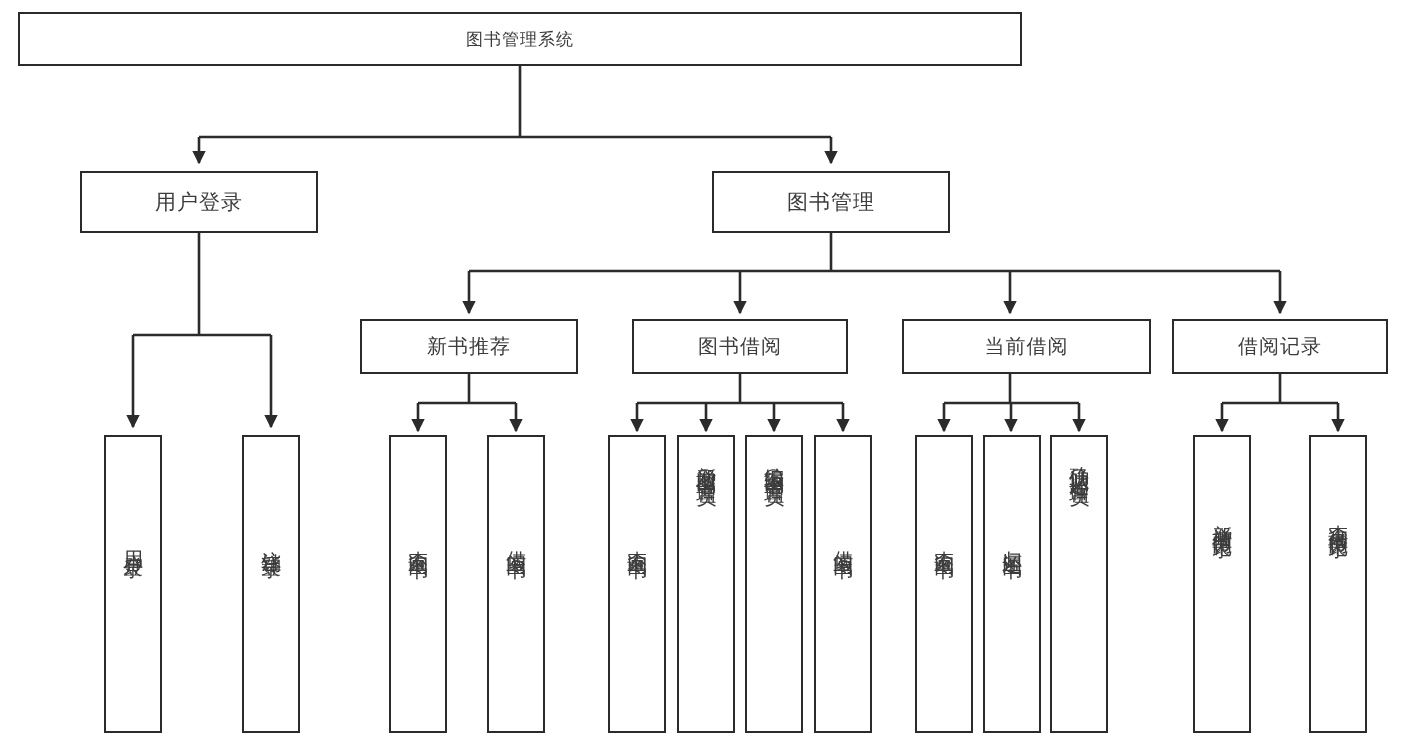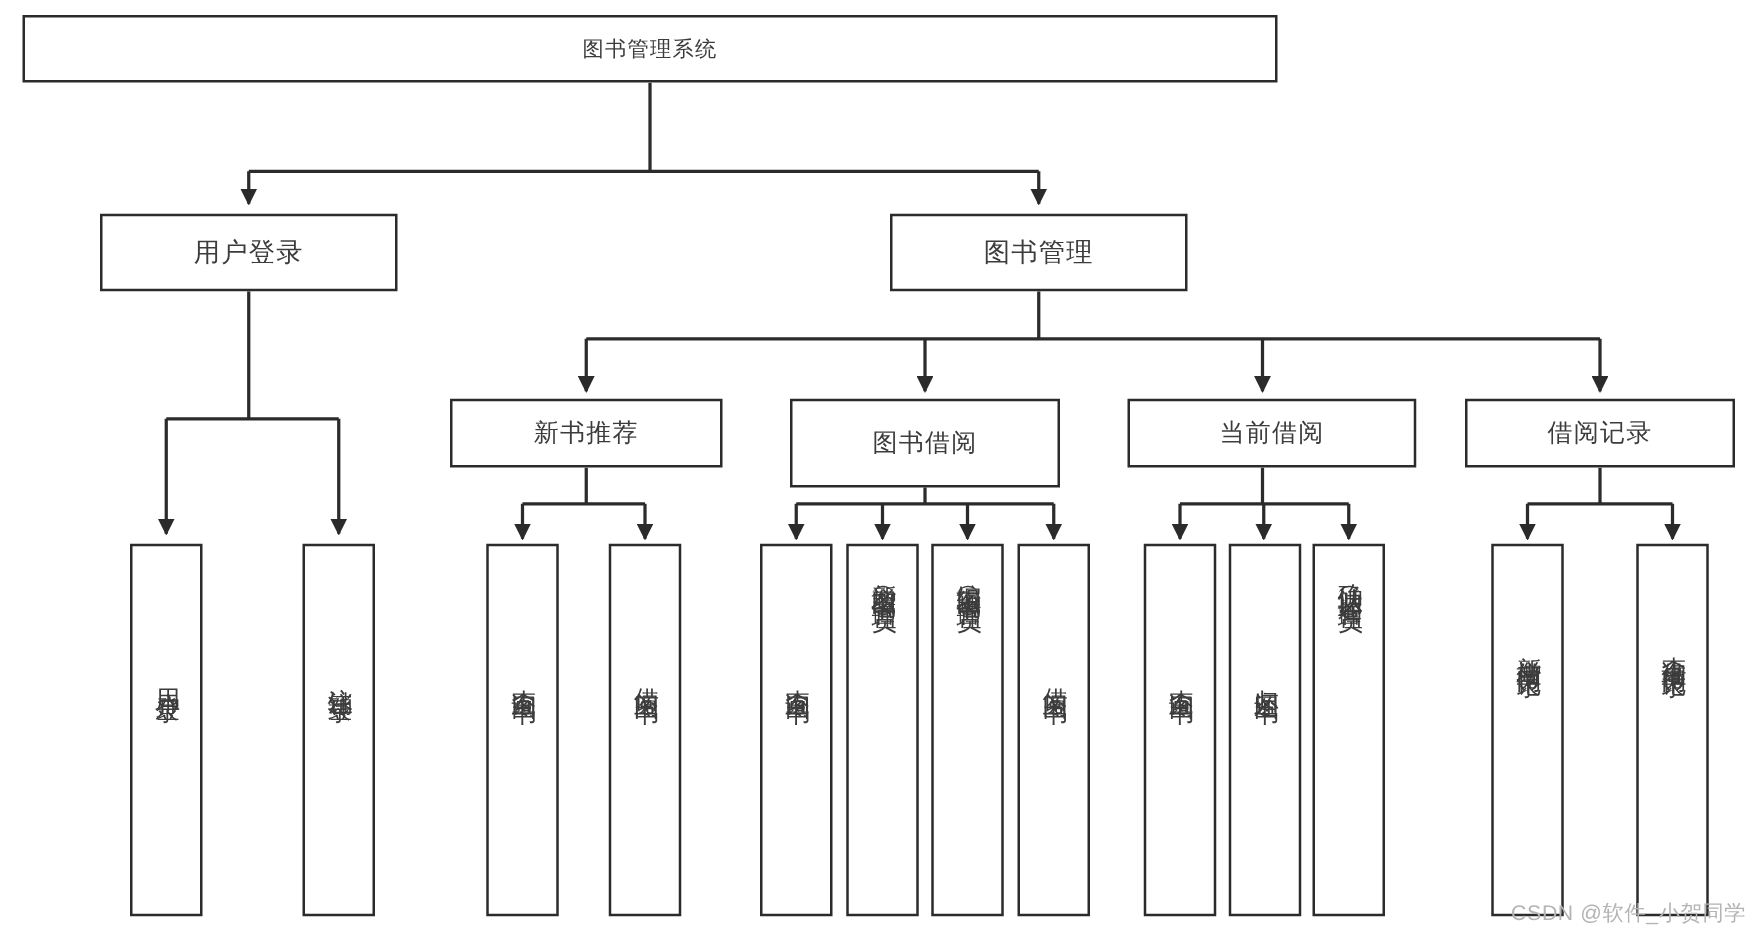--- a/index.html
+++ b/index.html
@@ -143,24 +143,24 @@
   <div class="node level1" style="left:80px; top:171px; width:238px; height:62px;">
     <span>用户登录</span>
   </div>
   <div class="node level2" style="left:360px; top:319px; width:218px; height:55px;">
     <span>新书推荐</span>
   </div>
 
   <div class="node level1" style="left:712px; top:171px; width:238px; height:62px;">
     <span>图书管理</span>
   </div>
-  <div class="node level2" style="left:632px; top:319px; width:216px; height:71px;">
+  <div class="node level2" style="left:632px; top:319px; width:216px; height:55px;">
     <span>图书借阅</span>
   </div>
-  <div class="node level2" style="left:902px; top:319px; width:231px; height:55px;">
+  <div class="node level2" style="left:902px; top:319px; width:249px; height:55px;">
     <span>当前借阅</span>
   </div>
   <div class="node level2" style="left:1172px; top:319px; width:216px; height:55px;">
     <span>借阅记录</span>
   </div>
 
   <div class="node leaf mid2" style="left:104px; top:435px; width:58px; height:298px;">
     <span class="vtext">用户登录</span>
   </div>
   <div class="node leaf mid2" style="left:242px; top:435px; width:58px; height:298px;">
@@ -197,15 +197,14 @@
     <span class="vtext">确认归还（管理员）</span>
   </div>
 
   <div class="node leaf mid" style="left:1193px; top:435px; width:58px; height:298px;">
     <span class="vtext">新增借阅记录</span>
   </div>
   <div class="node leaf mid" style="left:1309px; top:435px; width:58px; height:298px;">
     <span class="vtext">查询借阅记录</span>
   </div>
 
-  <div id="watermark">CSDN @软件_小贺同学</div>
 
 </div>
 
 </body></html>

